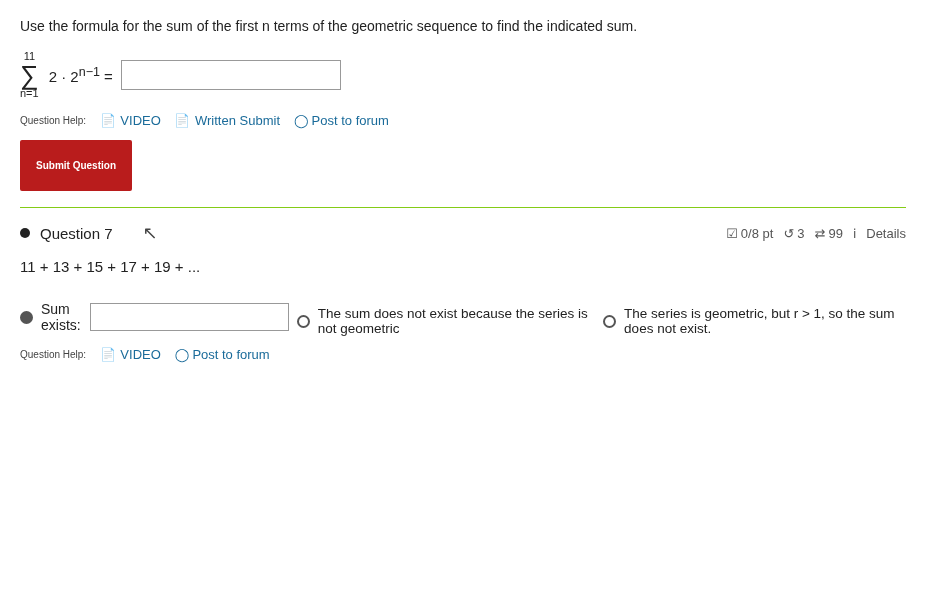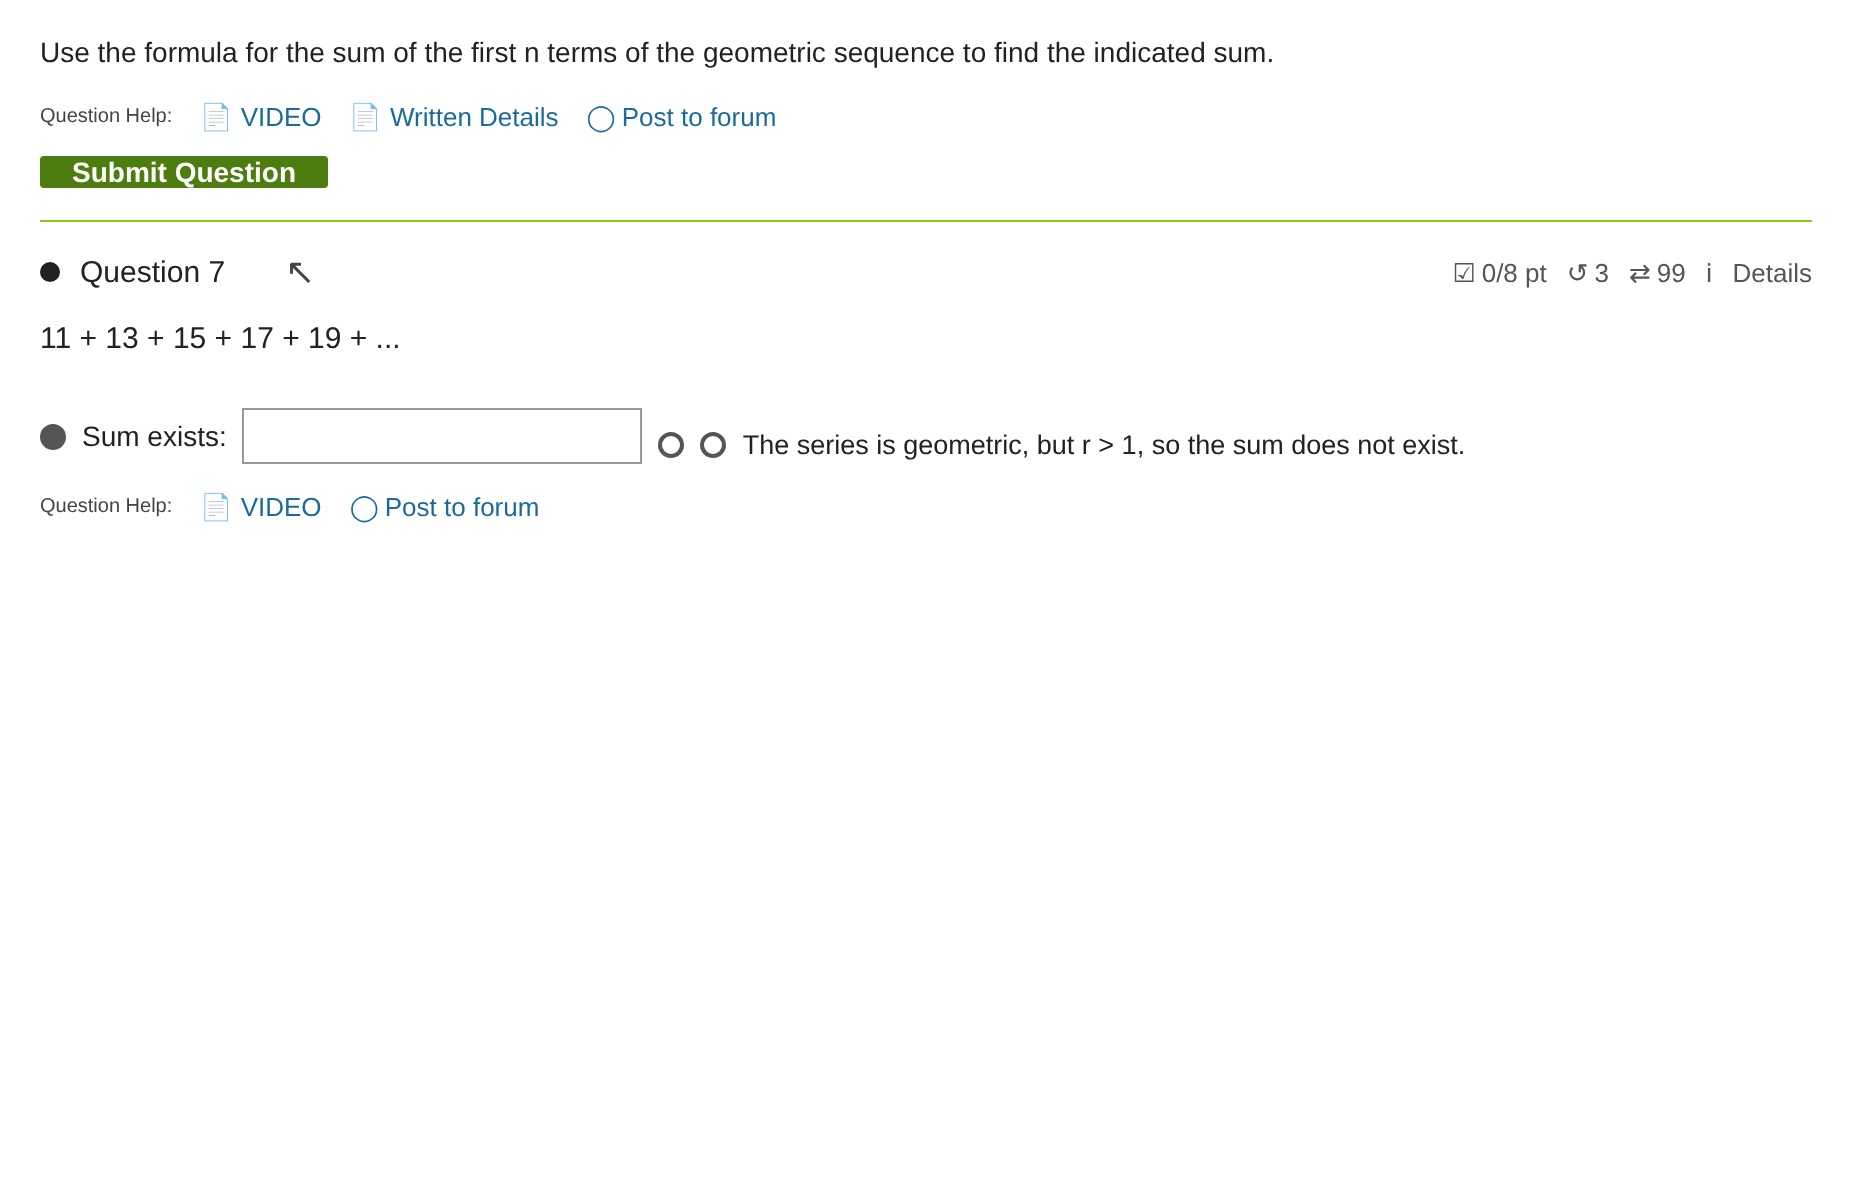--- a/index.html
+++ b/index.html
@@ -94,25 +94,25 @@
     .post-link {
       display: inline-flex;
       align-items: center;
       gap: 3px;
       color: #1a6b9a;
       cursor: pointer;
       font-size: 13px;
     }
 
     .submit-btn {
-      background-color: #4d7c0f;
+      background-color: #b91c1c;
       color: #fff;
       border: none;
-      padding: 0 16px;
-      font-size: 14px;
+      padding: 20px 16px;
+      font-size: 10px;
       font-weight: bold;
       cursor: pointer;
       border-radius: 2px;
     }
 
     
     .q7-section {
       padding-top: 14px;
     }
 
@@ -250,30 +250,39 @@
     }
   </style>
 </head>
 <body>
 
 <div class="page-container">
 
   <div class="q6-section">
     <div class="q6-instruction">Use the formula for the sum of the first n terms of the geometric sequence to find the indicated sum.</div>
 
+    <div class="summation-row">
+      <div class="sigma-block">
+        <span class="sigma-sup">11</span>
+        <span class="sigma-symbol">∑</span>
+        <span class="sigma-sub">n=1</span>
+      </div>
+      <span class="formula-text">2 · 2<sup>n−1</sup> =</span>
+      <input class="answer-input" type="text" placeholder="" style="">
+    </div>
 
     <div class="q6-help">
       <span class="help-label">Question Help:</span>
       <a class="help-link">
         <span>📄</span>
         <span>VIDEO</span>
       </a>
       <a class="help-link">
         <span>📄</span>
-        <span>Written Details</span>
+        <span>Written Submit</span>
       </a>
       <a class="post-link">
         <span>◯</span>
         <span>Post to forum</span>
       </a>
     </div>
 
     <button class="submit-btn">
       <span>Submit Question</span>
     </button>
@@ -313,20 +322,21 @@
       <div class="options-group">
 
         <div class="sum-exists-row">
           <div class="radio-filled"></div>
           <span>Sum exists:</span>
           <input class="sum-input" type="text" style="">
         </div>
 
         <div class="option-row">
           <div class="radio-empty"></div>
+          <span>The sum does not exist because the series is not geometric</span>
         </div>
 
         <div class="option-row">
           <div class="radio-empty"></div>
           <span>The series is geometric, but r &gt; 1, so the sum does not exist.</span>
         </div>
 
       </div>
 
       <div class="q7-help">

